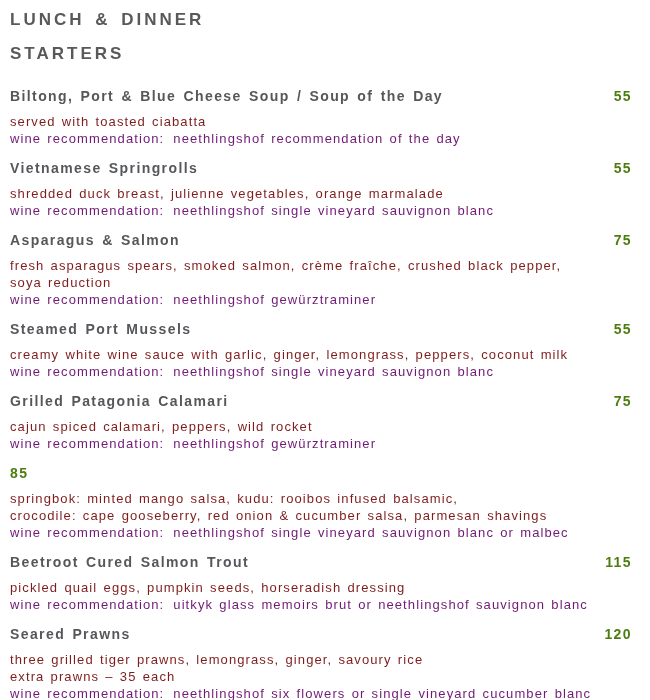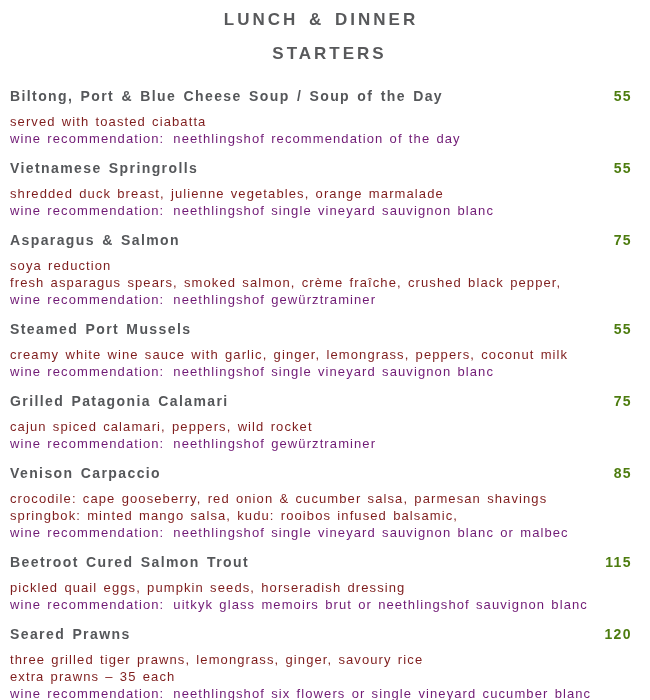--- a/index.html
+++ b/index.html
@@ -15,24 +15,23 @@
     font-family: "Liberation Sans", sans-serif;
     overflow: hidden;
   }
   .heading {
     font-size: 17px;
     font-weight: bold;
     letter-spacing: 3px;
     word-spacing: 3px;
     color: #58595b;
     line-height: 20px;
-    text-align: center;
   }
   .heading-top { margin: 2px 0 14px 0; }
-  .heading-sub { margin: 0 0 24px 17px; }
+  .heading-sub { margin: 0 0 24px 0; }
   .item { margin-bottom: 13px; }
   .title-row {
     display: flex;
     justify-content: space-between;
     align-items: baseline;
     margin-bottom: 8px;
     line-height: 17px;
   }
   .item-name {
     font-size: 14px;
@@ -89,22 +88,22 @@
   <div class="wine-line">
     <span class="wine-label">wine recommendation:</span><span>neethlingshof single vineyard sauvignon blanc</span>
   </div>
 </div>
 
 <div class="item">
   <div class="title-row">
     <span class="item-name">Asparagus &amp; Salmon</span>
     <span class="item-price">75</span>
   </div>
+  <div class="desc-line">fresh asparagus spears, smoked salmon, crème fraîche, crushed black pepper,</div>
   <div class="desc-line">soya reduction</div>
-  <div class="desc-line">fresh asparagus spears, smoked salmon, crème fraîche, crushed black pepper,</div>
   <div class="wine-line">
     <span class="wine-label">wine recommendation:</span><span>neethlingshof gewürztraminer</span>
   </div>
 </div>
 
 <div class="item">
   <div class="title-row">
     <span class="item-name">Steamed Port Mussels</span>
     <span class="item-price">55</span>
   </div>
@@ -120,25 +119,24 @@
     <span class="item-price">75</span>
   </div>
   <div class="desc-line">cajun spiced calamari, peppers, wild rocket</div>
   <div class="wine-line">
     <span class="wine-label">wine recommendation:</span><span>neethlingshof gewürztraminer</span>
   </div>
 </div>
 
 <div class="item">
   <div class="title-row">
-    <span class="item-name">Venison Carpaccio</span>
     <span class="item-price">85</span>
   </div>
+  <div class="desc-line">springbok: minted mango salsa, kudu: rooibos infused balsamic,</div>
   <div class="desc-line">crocodile: cape gooseberry, red onion &amp; cucumber salsa, parmesan shavings</div>
-  <div class="desc-line">springbok: minted mango salsa, kudu: rooibos infused balsamic,</div>
   <div class="wine-line">
     <span class="wine-label">wine recommendation:</span><span>neethlingshof single vineyard sauvignon blanc or malbec</span>
   </div>
 </div>
 
 <div class="item">
   <div class="title-row">
     <span class="item-name">Beetroot Cured Salmon Trout</span>
     <span class="item-price">115</span>
   </div>

